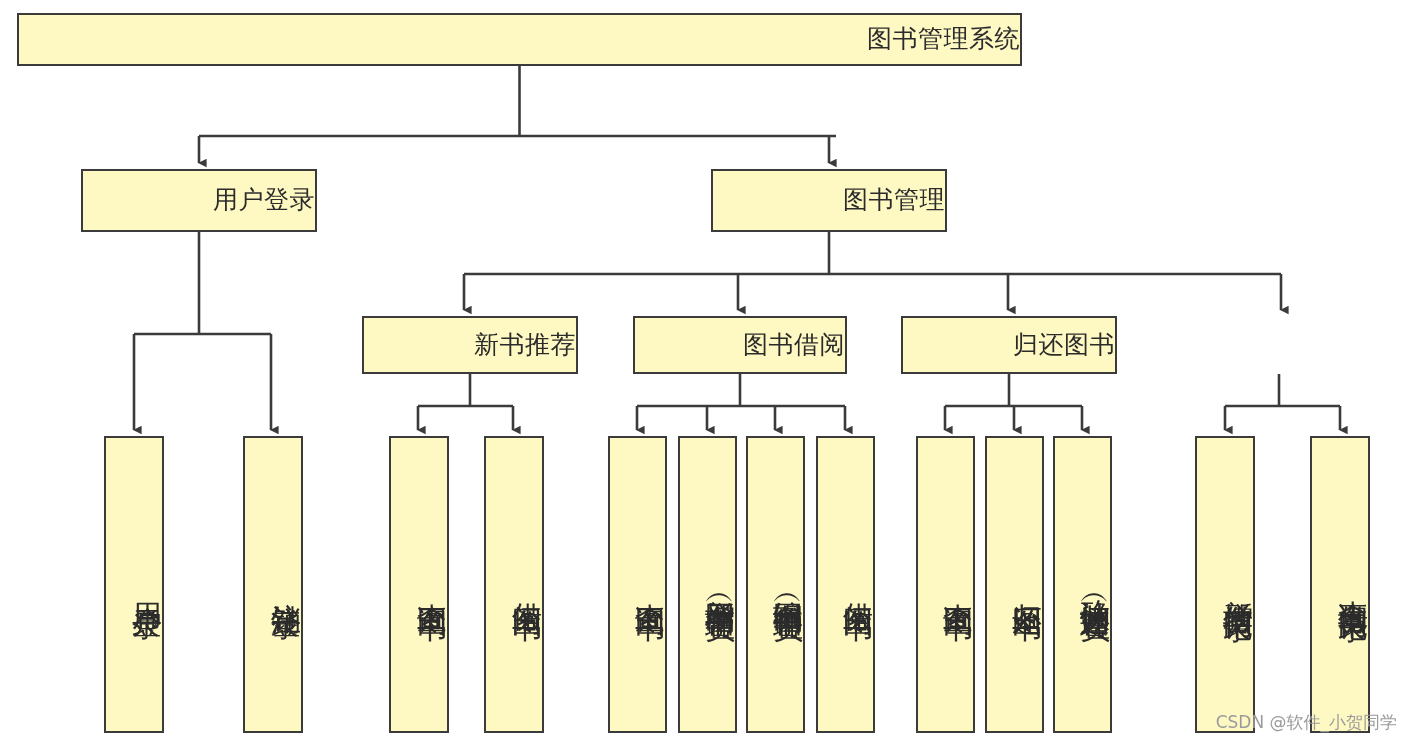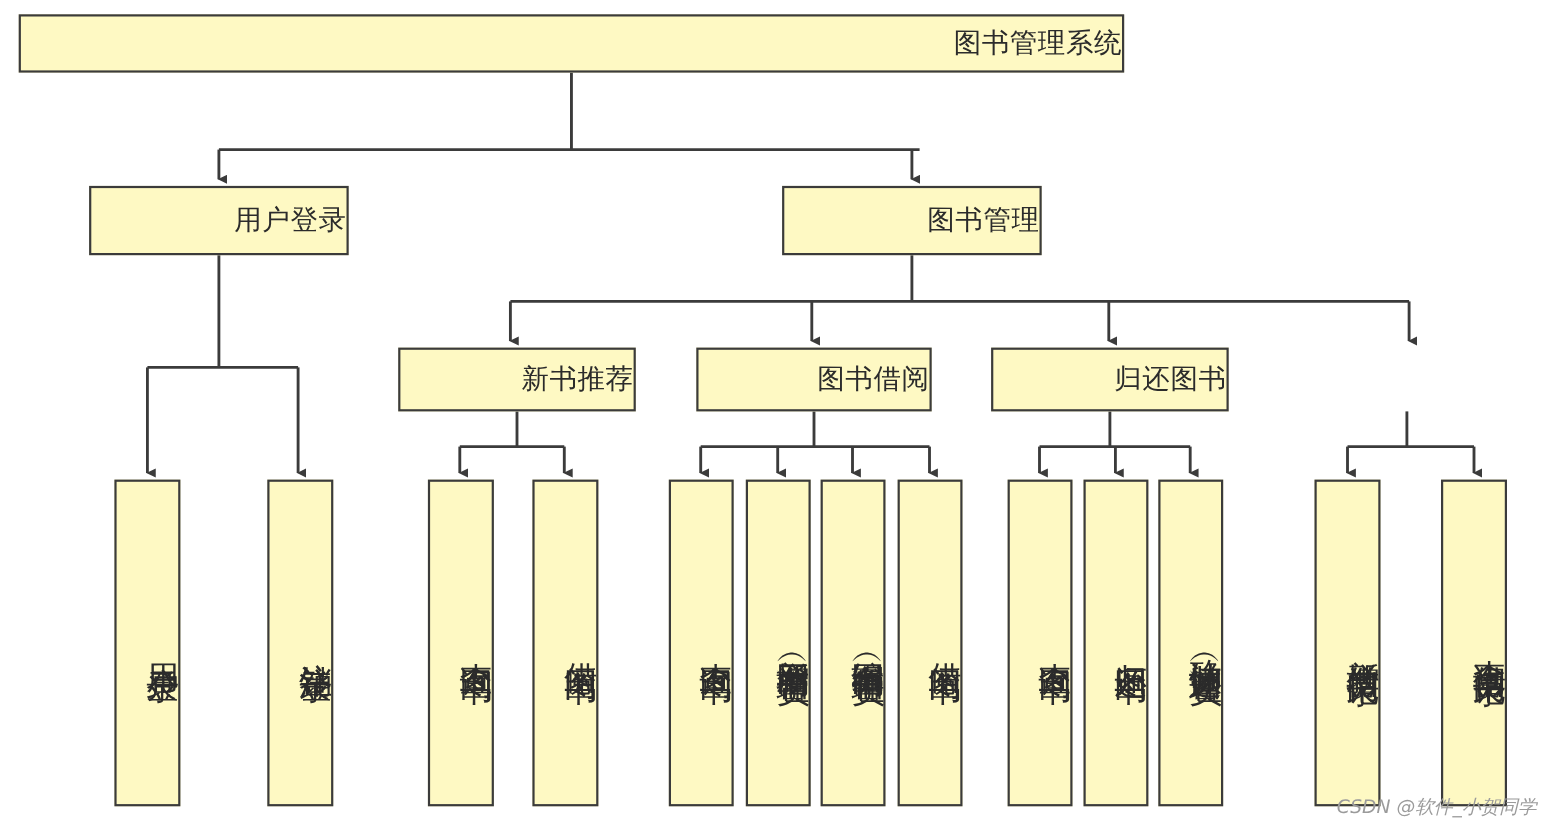--- a/index.html
+++ b/index.html
@@ -60,26 +60,25 @@
     line-height: 1;
     white-space: nowrap;
   }
   .node.vert.tall .node-label {
     font-size: 30px;
     letter-spacing: 2px;
   }
   #watermark {
     position: absolute;
     right: 8px;
-    bottom: 2px;
+    bottom: 13px;
     font-size: 17px;
     color: #9b9b9b;
     white-space: nowrap;
     font-family: "DejaVu Sans", "Liberation Sans", sans-serif;
-    font-style: italic;
   }
 </style>
 </head>
 <body>
 
 <div id="diagram-root">
 
   <svg id="diagram-svg" viewBox="0 0 1405 747" xmlns="http://www.w3.org/2000/svg">
     <defs>
       <marker id="arrow" markerWidth="10" markerHeight="10" refX="4.2" refY="7.6" orient="auto" markerUnits="userSpaceOnUse">

